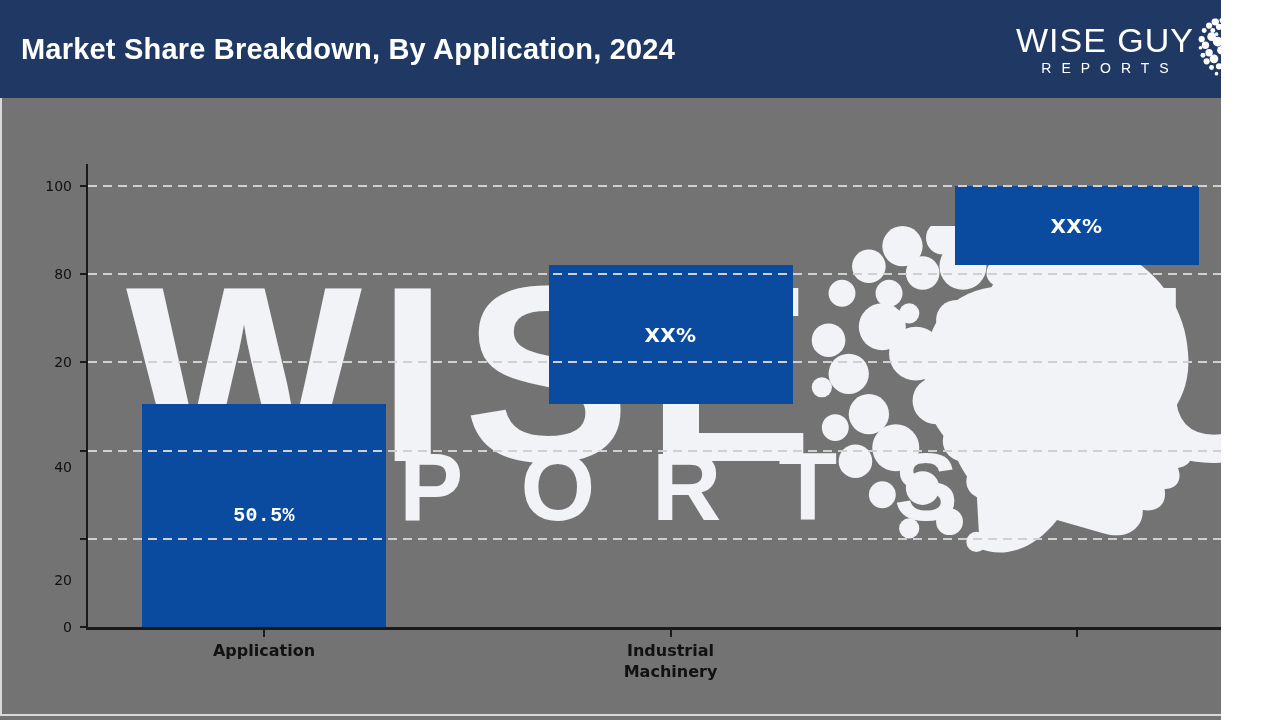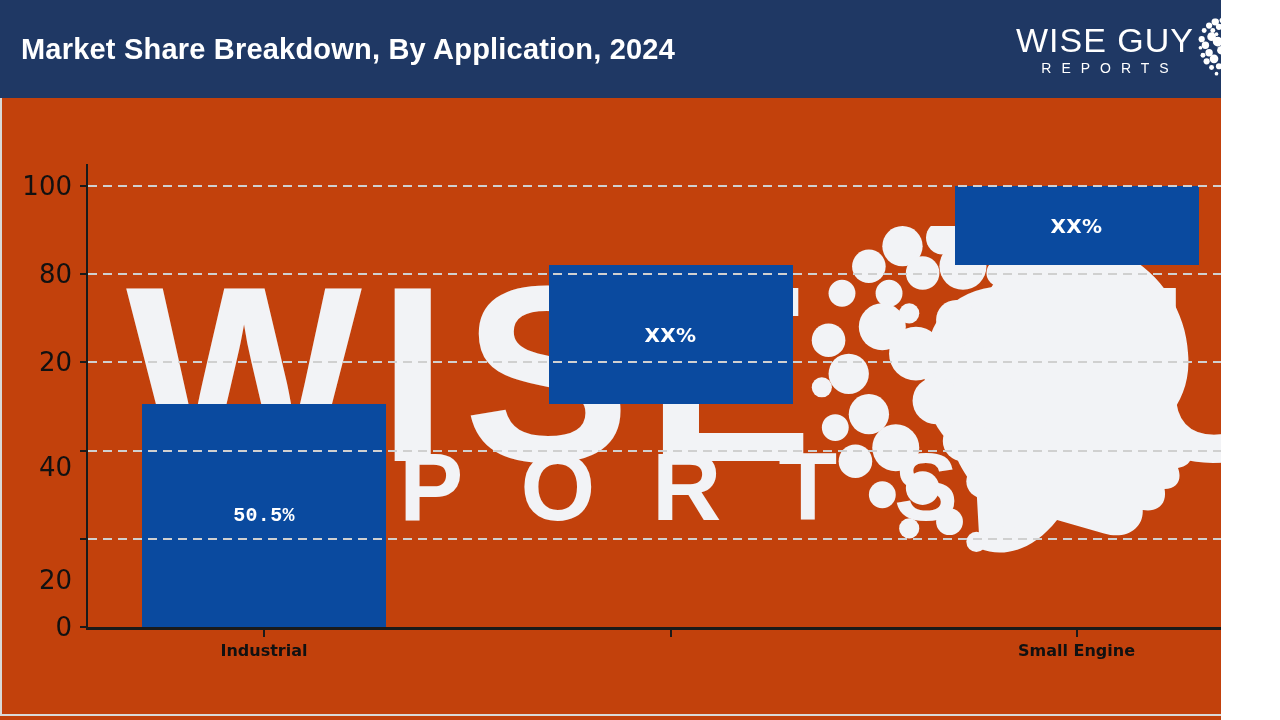--- a/index.html
+++ b/index.html
@@ -9,21 +9,21 @@
     --grid:#D0D0D0;
     --axis:#1A1A1A;
     --tick:#111111;
     --title:#FFFFFF;
     --wm:#F2F3F6;
     --content-border:#D9D9D9;
   }
   html,body{margin:0;padding:0;background:#fff;}
   .frame{
     position:relative;width:1221px;height:720px;overflow:hidden;
-    background:#c2410c;font-family:"DejaVu Sans","Liberation Sans",sans-serif;
+    background:#737373;font-family:"DejaVu Sans","Liberation Sans",sans-serif;
   }
   
   .topbar{
     position:absolute;left:0;top:0;width:1280px;height:98px;
     background:var(--header-bg);display:flex;align-items:center;
   }
   .page-title{
     color:var(--title);font-family:"Liberation Sans",sans-serif;
     font-weight:bold;font-size:29px;letter-spacing:.2px;padding-left:21px;
     white-space:nowrap;
@@ -65,21 +65,21 @@
   #plot{position:absolute;left:0;top:0;width:1280px;height:720px;z-index:2;}
   .spine-y{position:absolute;background:var(--axis);width:2px;z-index:5;}
   .spine-x{position:absolute;background:var(--axis);height:3px;z-index:5;}
   .gridline{
     position:absolute;height:2px;z-index:4;
     background:repeating-linear-gradient(90deg,var(--grid) 0 9px,transparent 9px 15px);
   }
   .ytick-mark{position:absolute;width:8px;height:2px;background:var(--axis);z-index:5;}
   .ytick-label{
     position:absolute;width:62px;text-align:right;color:var(--tick);
-    font-size:26px;line-height:26px;z-index:5;
+    font-size:14px;line-height:26px;z-index:5;
   }
   .xtick-mark{position:absolute;width:2px;height:7px;background:var(--axis);z-index:5;}
   .cat-label{
     position:absolute;width:300px;text-align:center;color:var(--tick);
     font-size:16px;font-weight:bold;line-height:21px;z-index:5;
   }
   .bar{position:absolute;background:var(--bar-fill);z-index:2;}
   .bar-label{
     position:absolute;z-index:4;display:flex;align-items:center;justify-content:center;
     color:var(--bar-label);font-weight:bold;font-size:20px;letter-spacing:.3px;
@@ -183,22 +183,23 @@
       <div class="ytick-mark" style="left: 80px; top: 361.429px;"></div>
       <div class="ytick-label" style="left: 10px; top: 349.429px;">20</div>
       <div class="gridline" style="left: 88px; top: 273.238px; width: 1165px;"></div>
       <div class="ytick-mark" style="left: 80px; top: 273.238px;"></div>
       <div class="ytick-label" style="left: 10px; top: 261.238px;">80</div>
       <div class="gridline" style="left: 88px; top: 185.048px; width: 1165px;"></div>
       <div class="ytick-mark" style="left: 80px; top: 185.048px;"></div>
       <div class="ytick-label" style="left: 10px; top: 173.048px;">100</div>
       <div class="xtick-mark" style="left: 263px; top: 630px;"></div>
       <div class="cat-label" style="left: 114px; top: 640px;">
-        <div>Industrial</div>
+        <div>Application</div>
       </div>
       <div class="xtick-mark" style="left: 669.5px; top: 630px;"></div>
+      <div class="cat-label" style="left: 520.5px; top: 640px;">
+        <div>Industrial</div>
+        <div>Machinery</div>
+      </div>
       <div class="xtick-mark" style="left: 1075.5px; top: 630px;"></div>
-      <div class="cat-label" style="left: 926.5px; top: 640px;">
-        <div>Small Engine</div>
-      </div>
     </div>
 
 </div>
 
 </body></html>

